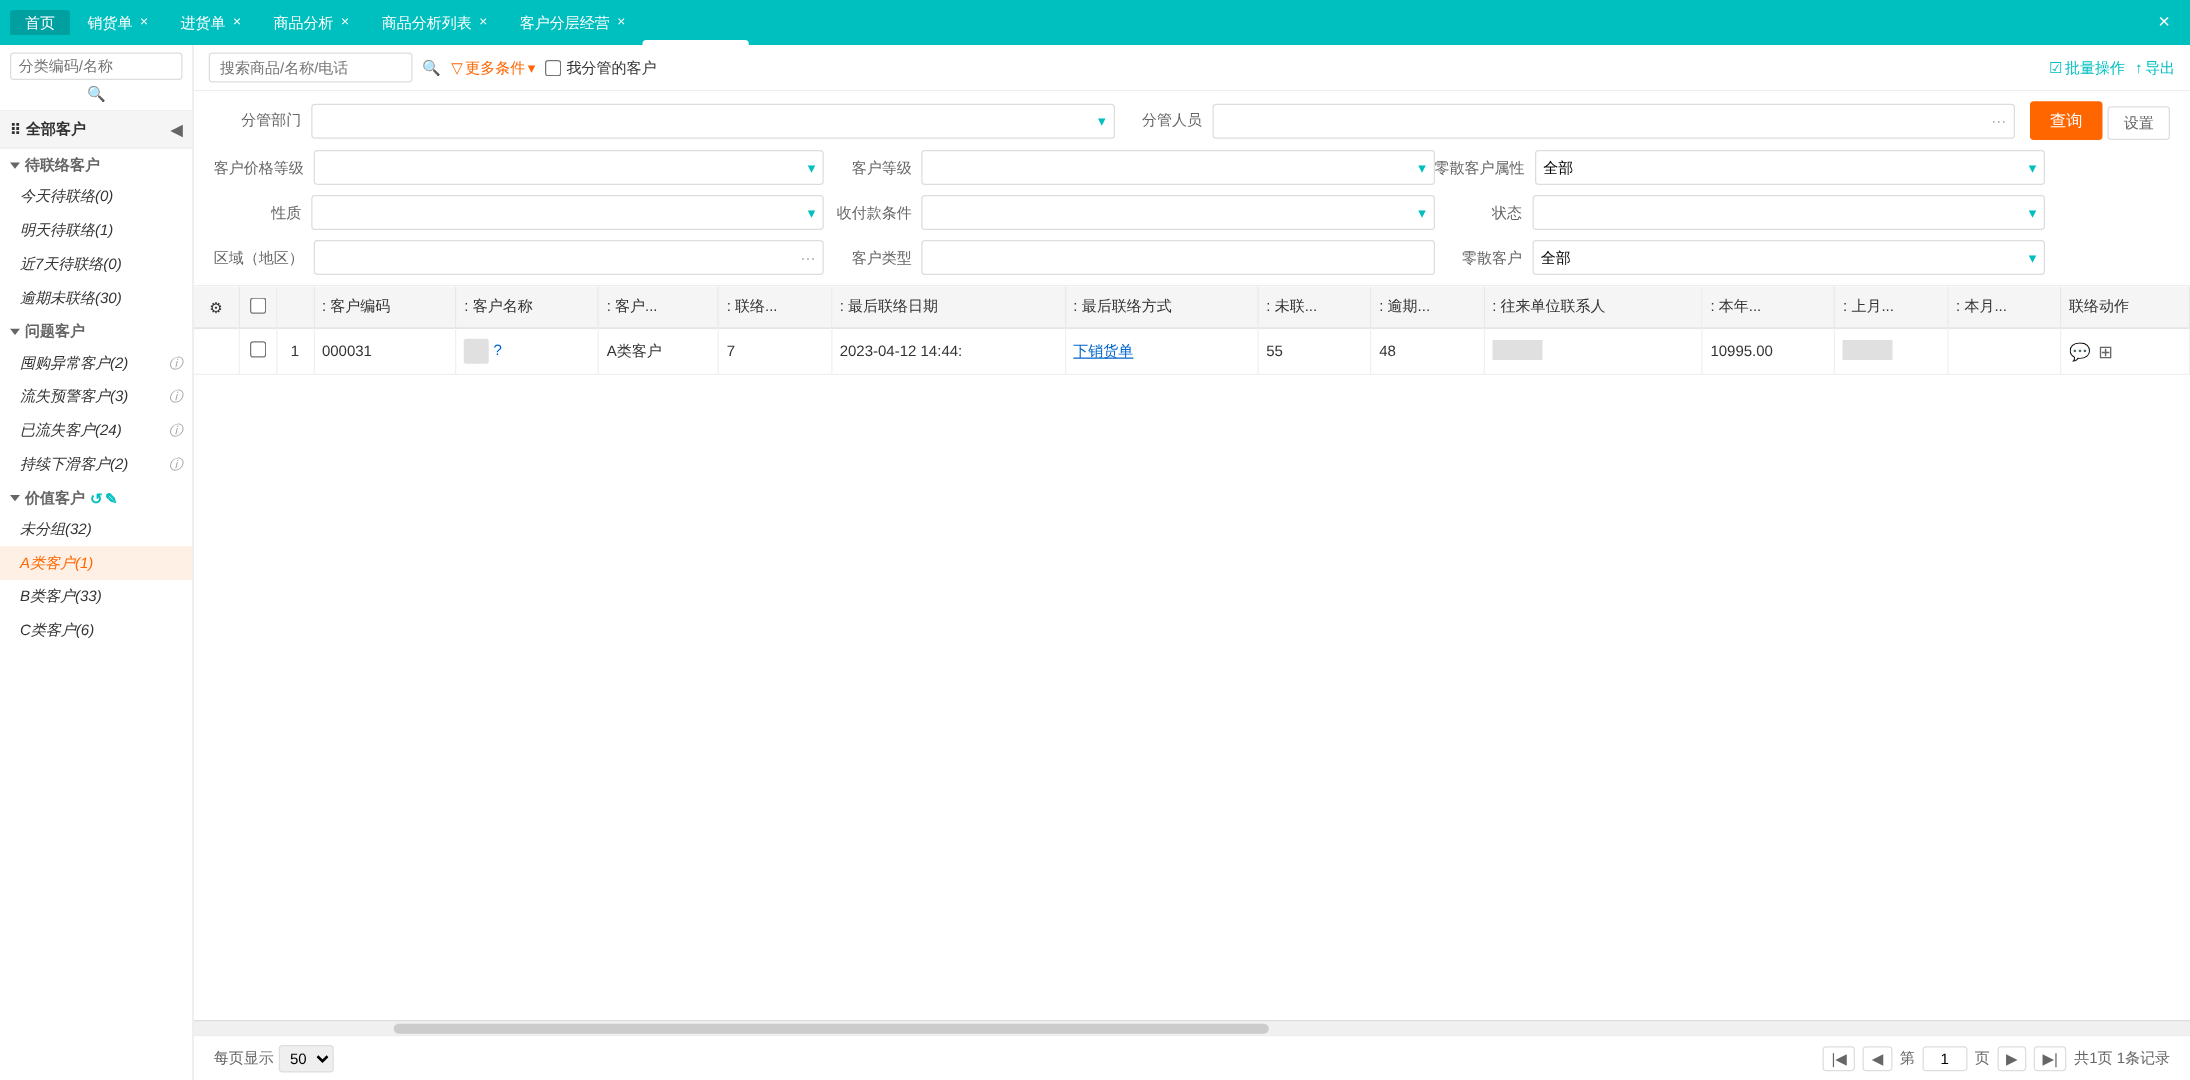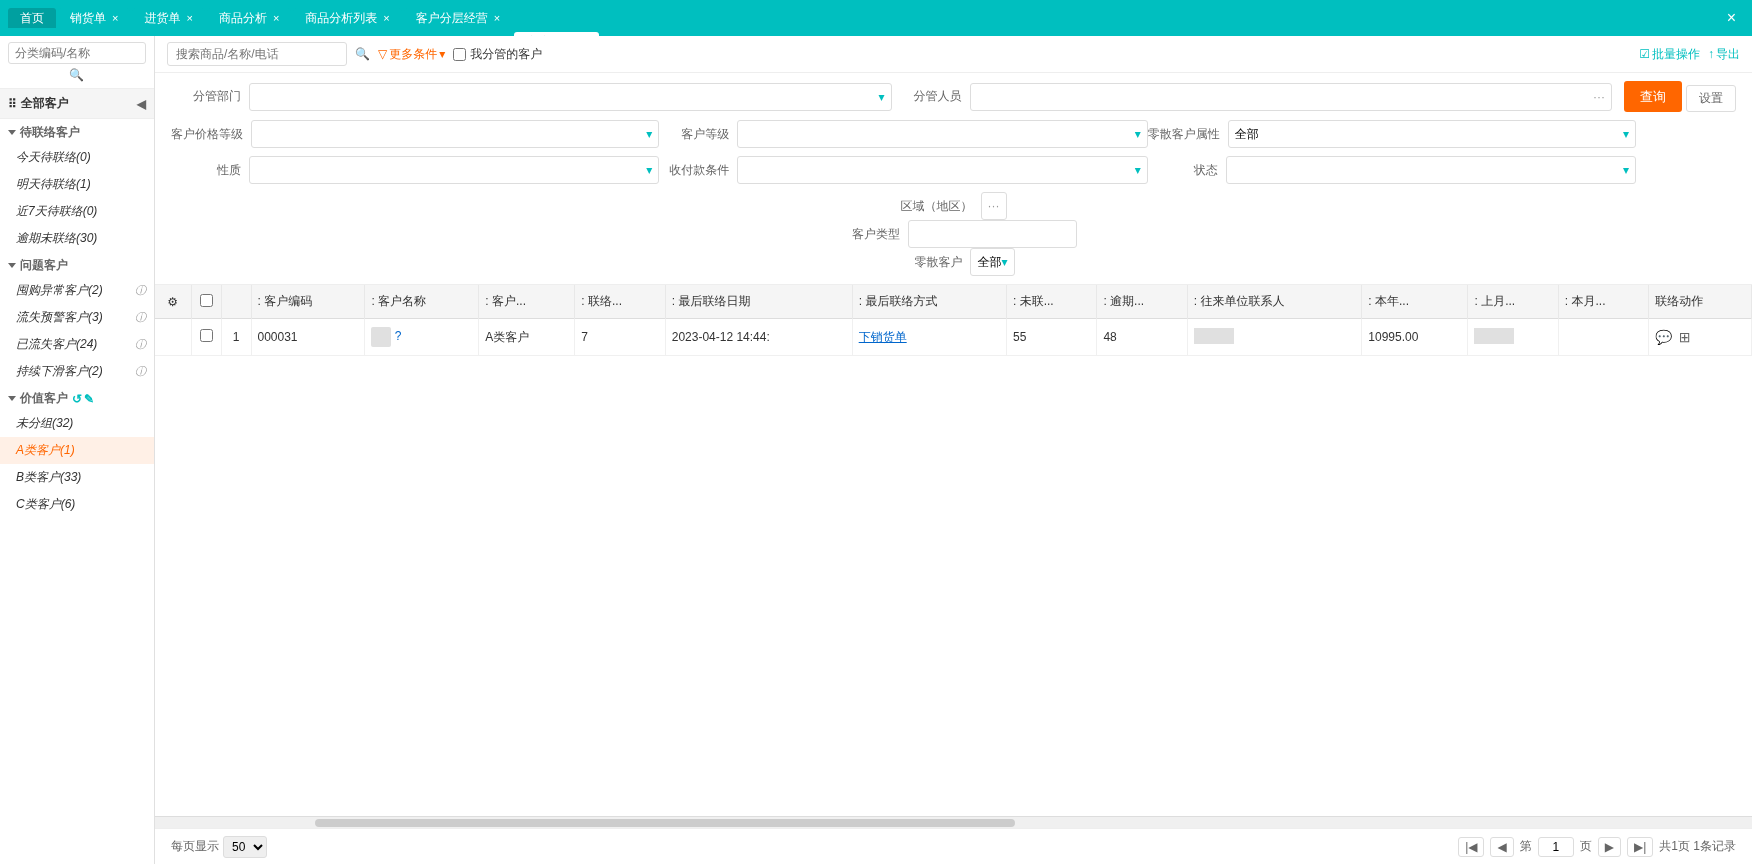--- a/index.html
+++ b/index.html
@@ -140,21 +140,21 @@
       border-bottom: 1px solid #eee;
       display: flex;
       align-items: center;
       gap: 8px;
       background: white;
     }
     .filter-search-input {
       border: 1px solid #ddd;
       border-radius: 3px;
       padding: 4px 8px;
-      width: 180px;
+      width: 163px;
       font-size: 12px;
       color: #999;
     }
     .filter-search-btn {
       color: #00bfbf;
       cursor: pointer;
     }
     .more-conditions {
       color: #ff6600;
       cursor: pointer;
@@ -190,21 +190,21 @@
       background: white;
       border-bottom: 1px solid #eee;
       padding: 8px 16px;
     }
     .filter-row {
       display: flex;
       align-items: center;
       margin-bottom: 8px;
       gap: 0;
     }
-    .filter-row:last-child { margin-bottom: 0; flex-direction: column; }
+    .filter-row:last-child { margin-bottom: 0; }
     .filter-cell {
       display: flex;
       align-items: center;
       flex: 1;
       gap: 8px;
     }
     .filter-label {
       color: #666;
       white-space: nowrap;
       min-width: 70px;

